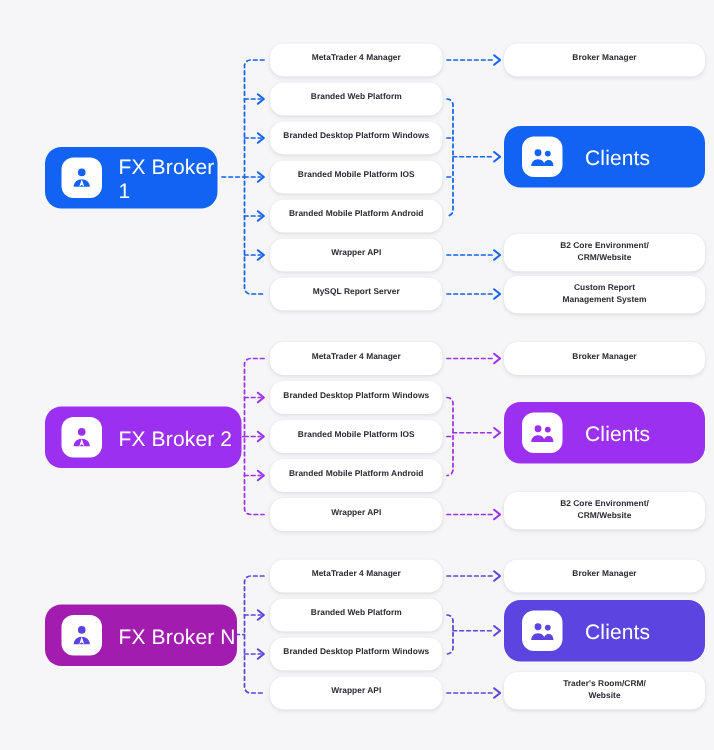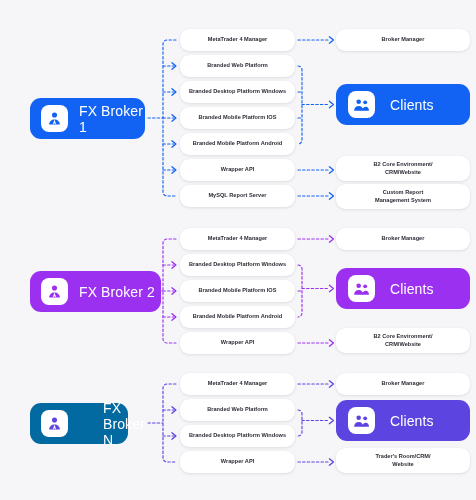--- a/index.html
+++ b/index.html
@@ -210,21 +210,21 @@
             <path d="M1.6 20.2c0-3.9 2.9-6.6 6.6-6.6s6.6 2.7 6.6 6.6z" fill="#9b30f0"></path>
             <path d="M13.6 20.2c0-3.4 2-5.7 4.9-5.7 2.6 0 4.4 1.9 4.6 5.7z" fill="#9b30f0"></path>
           </svg>
         </span>
         <span class="etxt">Clients</span>
       </div>
       <div class="node" style="left: 336px; top: 328px; width: 134px; height: 25px;">
         <span class="lbl">B2 Core Environment/
 CRM/Website</span>
       </div>
-      <div class="endpoint" style="left: 30px; top: 403px; width: 98px; height: 41px; background: #0369a1; gap: 24px;">
+      <div class="endpoint" style="left: 30px; top: 403px; width: 128px; height: 41px; background: #a21caf;">
         <span class="chip">
           <svg width="17" height="17" viewBox="0 0 24 24" aria-hidden="true">
             <circle cx="12" cy="7" r="3.6" fill="#5b44e0"></circle>
             <path d="M4.4 20.5c0-4.2 3.4-7.1 7.6-7.1s7.6 2.9 7.6 7.1z" fill="#5b44e0"></path>
             <path d="M12 13.4 L9.6 20.5 L12 18.6 L14.4 20.5 Z" fill="#ffffff"></path>
           </svg>
         </span>
         <span class="etxt">FX Broker N</span>
       </div>
       <div class="node" style="left: 180px; top: 373px; width: 115px; height: 22px;">

